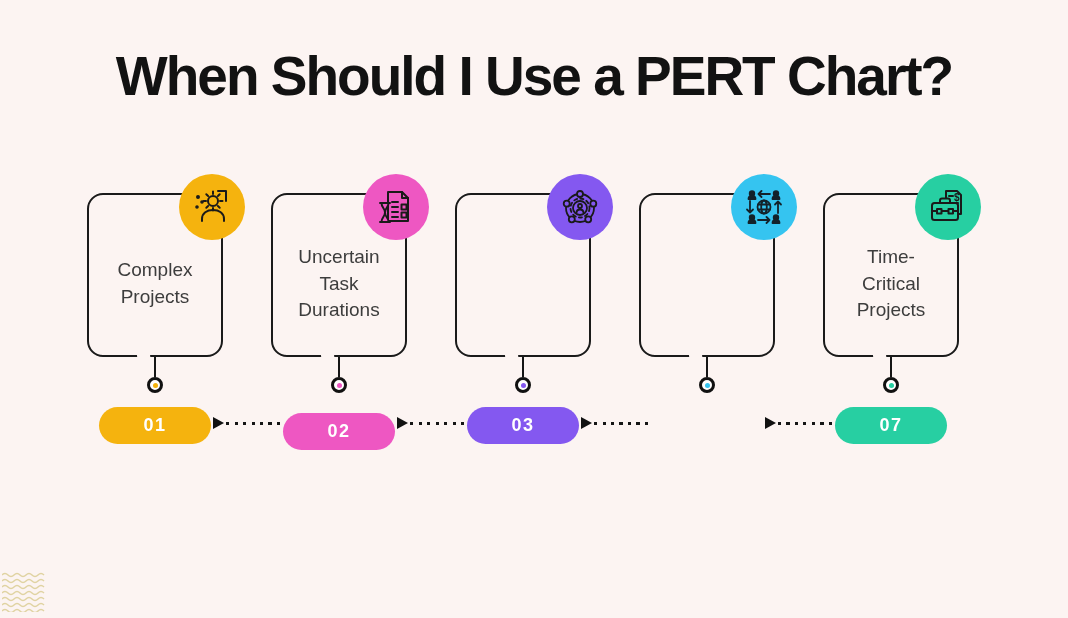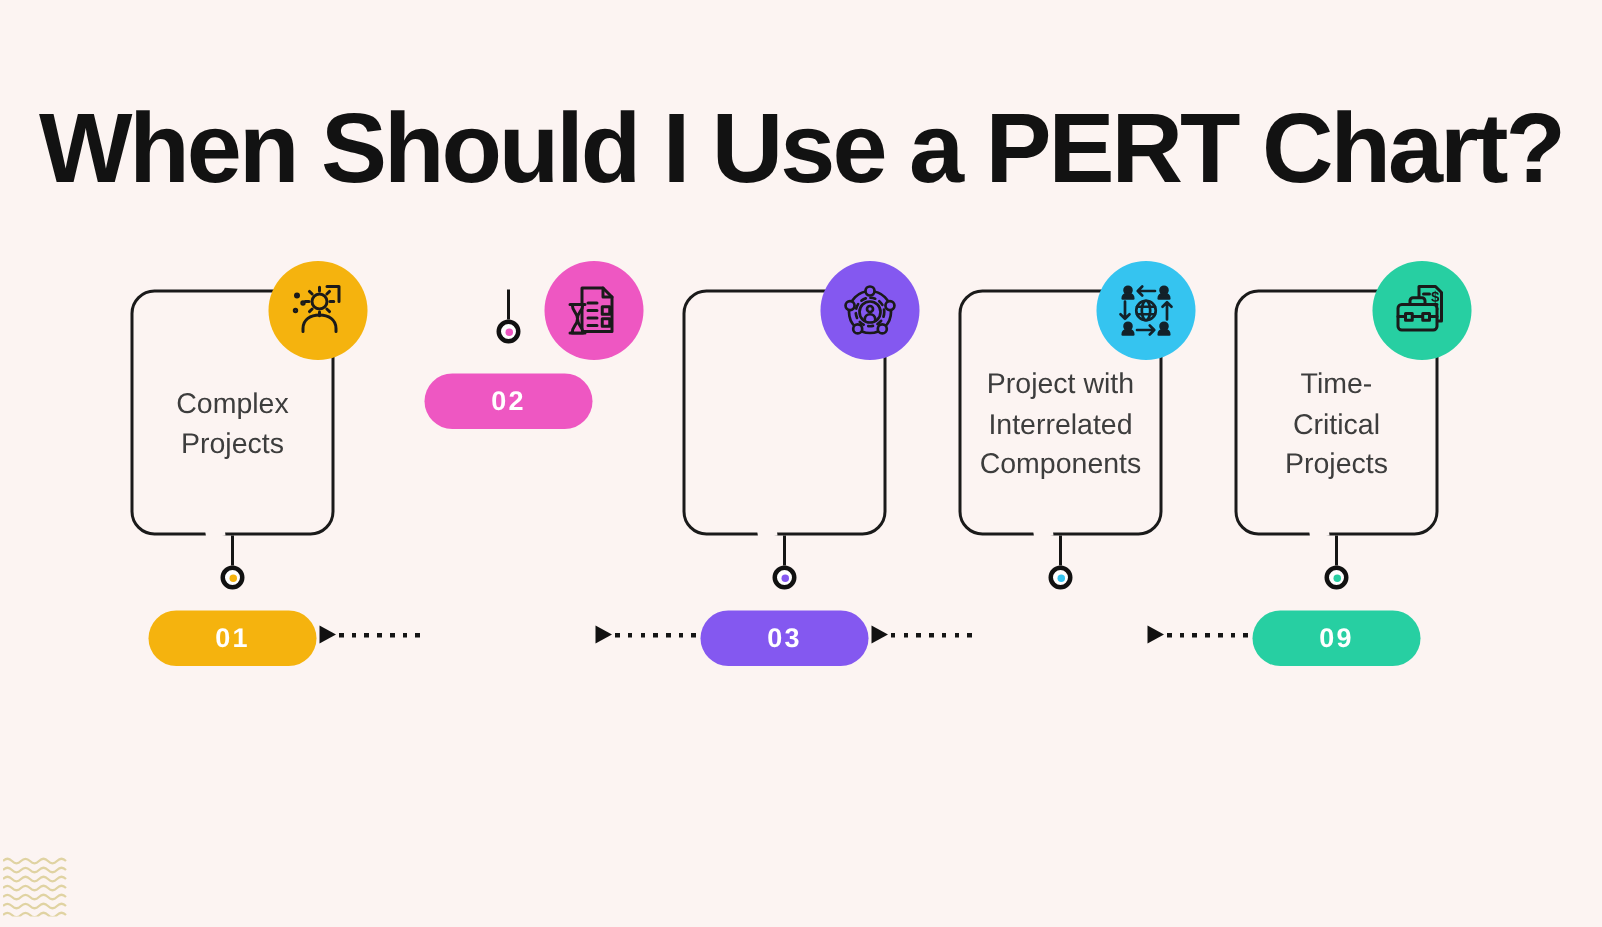--- a/index.html
+++ b/index.html
@@ -2,22 +2,22 @@
 <html><head>
 <meta charset="utf-8">
 <style>
   html,body { margin:0; padding:0; }
   .stage {
     position:relative; width:1068px; height:618px;
     background:#FCF4F2; overflow:hidden;
     font-family:"Liberation Sans", sans-serif;
   }
   .title {
-    position:absolute; top:60px; left:0; width:100%;
-    text-align:center; font-size:66px; font-weight:800;
+    position:absolute; top:44px; left:0; width:100%;
+    text-align:center; font-size:55px; font-weight:800;
     letter-spacing:-2px; color:#121212;
   }
   .cards-row { position:absolute; left:63px; top:193px; display:flex; }
   .column { position:relative; width:184px; display:flex; flex-direction:column; align-items:center; }
   .card {
     position:relative; box-sizing:border-box; width:136px; height:164px;
     border:2px solid #1a1a1a; border-radius:16px;
     display:flex; align-items:center; justify-content:center;
     padding-top:18px;
   }
@@ -95,20 +95,26 @@
       <div class="icon-circle" style="background-color: rgb(238, 87, 194); color: rgb(238, 87, 194);">
         <svg class="icon" width="38" height="38" viewBox="0 0 38 38" fill="none" stroke="#1a1a1a" stroke-width="2" stroke-linecap="round" stroke-linejoin="round">
           <path d="M11 4h14l6 6v23H11z"></path>
           <path d="M25 4v6h6"></path>
           <path d="M15 14h6M15 19h6M15 24h6M15 29h6"></path>
           <rect x="24.5" y="16.5" width="5" height="5"></rect>
           <rect x="24.5" y="24.5" width="5" height="5"></rect>
           <path d="M3 15h10M3 34h10"></path>
           <path fill="currentColor" d="M4.5 15c0 5 3.5 5 3.5 9.5S4.5 29 4.5 34h7c0-5-3.5-4.5-3.5-9.5s3.5-4.5 3.5-9.5z"></path>
         </svg>
+      </div>
+      <div class="card">
+        <div class="card-label">Uncertain
+Task
+Durations</div>
+        <div class="notch"></div>
       </div>
       <div class="stem"></div>
       <div class="node">
         <div class="node-dot" style="background-color: rgb(238, 87, 194);"></div>
       </div>
       <div class="pill" style="background-color: rgb(238, 87, 194); margin-top: 20px;">
         <span>02</span>
       </div>
     </div>
 
@@ -153,23 +159,20 @@
             <path fill="#13222a" d="M3.5 35c0-2 1.5-3 3.5-3s3.5 1 3.5 3z"></path>
           <circle cx="31" cy="29.5" r="2.3" fill="#13222a"></circle>
             <path fill="#13222a" d="M27.5 35c0-2 1.5-3 3.5-3s3.5 1 3.5 3z"></path>
           <path d="M25 6H13.5M16.5 3l-3 3 3 3"></path>
           <path d="M33 25V13.5M30 16.5l3-3 3 3"></path>
           <path d="M13 32h11.5M21.5 29l3 3-3 3"></path>
           <path d="M5 13v11.5M2 21.5l3 3 3-3"></path>
         </svg>
       </div>
       <div class="card">
-        <div class="card-label">Project with
-Interrelated
-Components</div>
         <div class="notch"></div>
       </div>
       <div class="stem"></div>
       <div class="node">
         <div class="node-dot" style="background-color: rgb(53, 196, 240);"></div>
       </div>
     </div>
 
     <div class="column">
       <div class="icon-circle" style="background-color: rgb(39, 207, 162); color: rgb(39, 207, 162);">
@@ -188,21 +191,21 @@
         <div class="card-label">Time-
 Critical
 Projects</div>
         <div class="notch"></div>
       </div>
       <div class="stem"></div>
       <div class="node">
         <div class="node-dot" style="background-color: rgb(39, 207, 162);"></div>
       </div>
       <div class="pill" style="background-color: rgb(39, 207, 162);">
-        <span>09</span>
+        <span>07</span>
       </div>
     </div>
 
   </div>
 
   <div class="connector" style="left:213px">
     <div class="arrow-head"></div>
     <div class="dotted-line"></div>
   </div>
   <div class="connector" style="left:397px">

